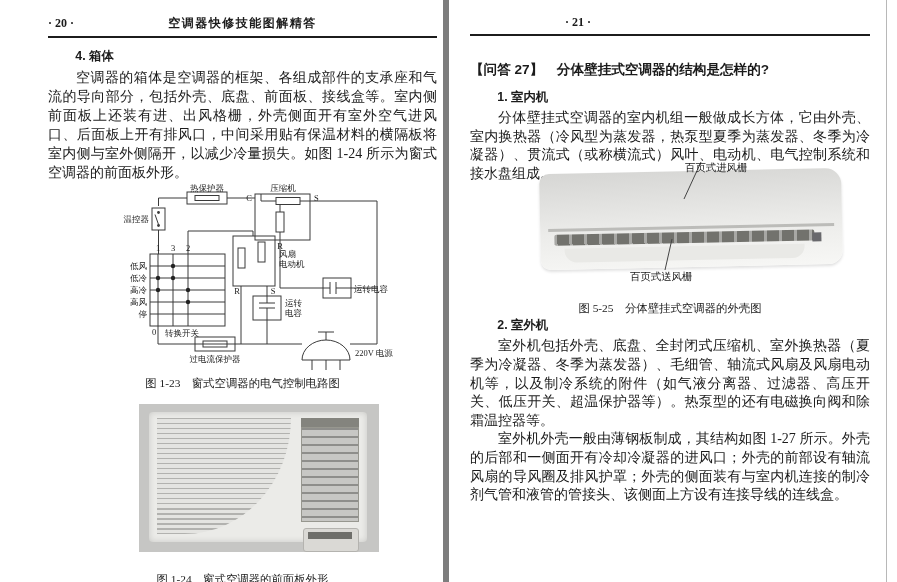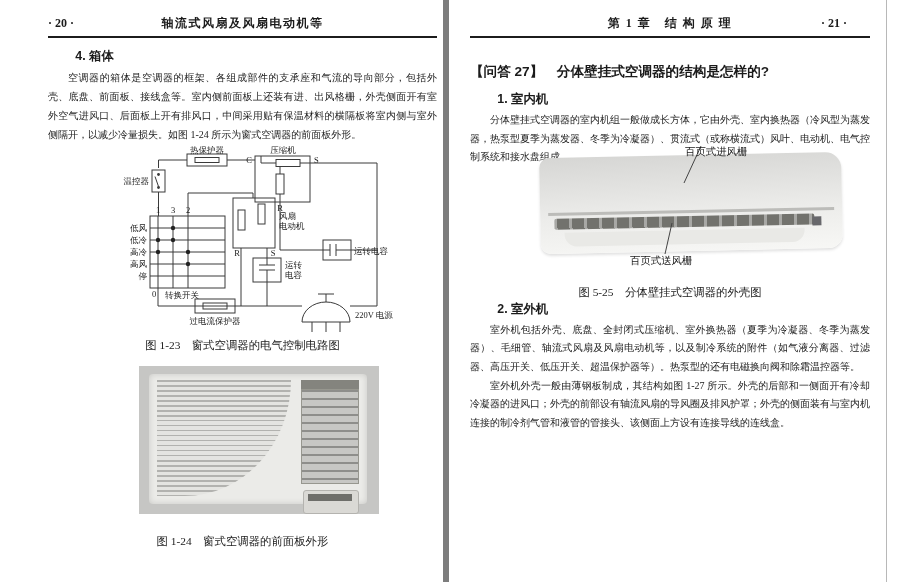--- a/index.html
+++ b/index.html
@@ -22,21 +22,21 @@
   .page-num{width:72px;white-space:nowrap;}
   #right-page .page-num{text-align:center;}
   .header-title{flex:1;text-align:center;letter-spacing:1.5px;}
 
   .subhead{
     font-family:"Liberation Sans","DejaVu Sans",sans-serif;
     font-weight:bold;font-size:12.4px;line-height:16px;
     margin:10px 0 4px 0;text-indent:2.2em;
   }
   p.body{
-    font-size:10px;line-height:19px;text-align:justify;
+    font-size:14px;line-height:19px;text-align:justify;
     margin:0;text-indent:2em;
   }
   #right-page p.body{line-height:18.6px;}
   .q-title{
     font-family:"Liberation Sans","DejaVu Sans",sans-serif;
     font-weight:bold;font-size:13.6px;line-height:18px;
     margin:25px 0 0 0;
   }
   .fig-caption{font-size:11.4px;text-align:center;margin:2px 0 0 0;line-height:14px;}
 
@@ -75,21 +75,21 @@
   .split-lip{position:absolute;left:24px;top:75px;width:240px;height:14px;background:#e9e9e6;border-radius:0 0 12px 12px;}
   .split-btn{position:absolute;left:272px;top:64px;width:9px;height:9px;background:#68686c;}
   .fig25-lines{position:absolute;left:0;top:0;}
 </style>
 </head>
 <body>
 
 <div class="page" id="left-page">
   <div class="page-header">
     <span class="page-num">· 20 ·</span>
-    <span class="header-title">轴流式风扇及风扇电动机等</span>
+    <span class="header-title">空调器快修技能图解精答</span>
     <span class="page-num"></span>
   </div>
 
   <div class="subhead">4. 箱体</div>
   <p class="body">空调器的箱体是空调器的框架、各组成部件的支承座和气流的导向部分，包括外壳、底盘、前面板、接线盒等。室内侧前面板上还装有进、出风格栅，外壳侧面开有室外空气进风口、后面板上开有排风口，中间采用贴有保温材料的横隔板将室内侧与室外侧隔开，以减少冷量损失。如图 1-24 所示为窗式空调器的前面板外形。</p>
 
   <div class="fig23">
     <svg width="312" height="190" viewBox="0 0 312 190">
 
       <polyline class="wire" points="63.5,22 63.5,14 92,14"></polyline>
@@ -201,21 +201,20 @@
         <div class="ac-panel-strip"></div>
       </div>
     </div>
   </div>
   <div class="fig-caption cap24">图 1-24　窗式空调器的前面板外形</div>
 </div>
 
 <div class="page" id="right-page">
   <div class="page-header">
     <span class="page-num"></span>
-    <span class="header-title">第 1 章　结 构 原 理</span>
     <span class="page-num">· 21 ·</span>
   </div>
 
   <div class="q-title">【问答 27】　分体壁挂式空调器的结构是怎样的?</div>
   <div class="subhead">1. 室内机</div>
   <p class="body">分体壁挂式空调器的室内机组一般做成长方体，它由外壳、室内换热器（冷风型为蒸发器，热泵型夏季为蒸发器、冬季为冷凝器）、贯流式（或称横流式）风叶、电动机、电气控制系统和接水盘组成。</p>
 
   <div class="fig25">
     <div class="split-unit">
       <div class="split-shadowline"></div>

